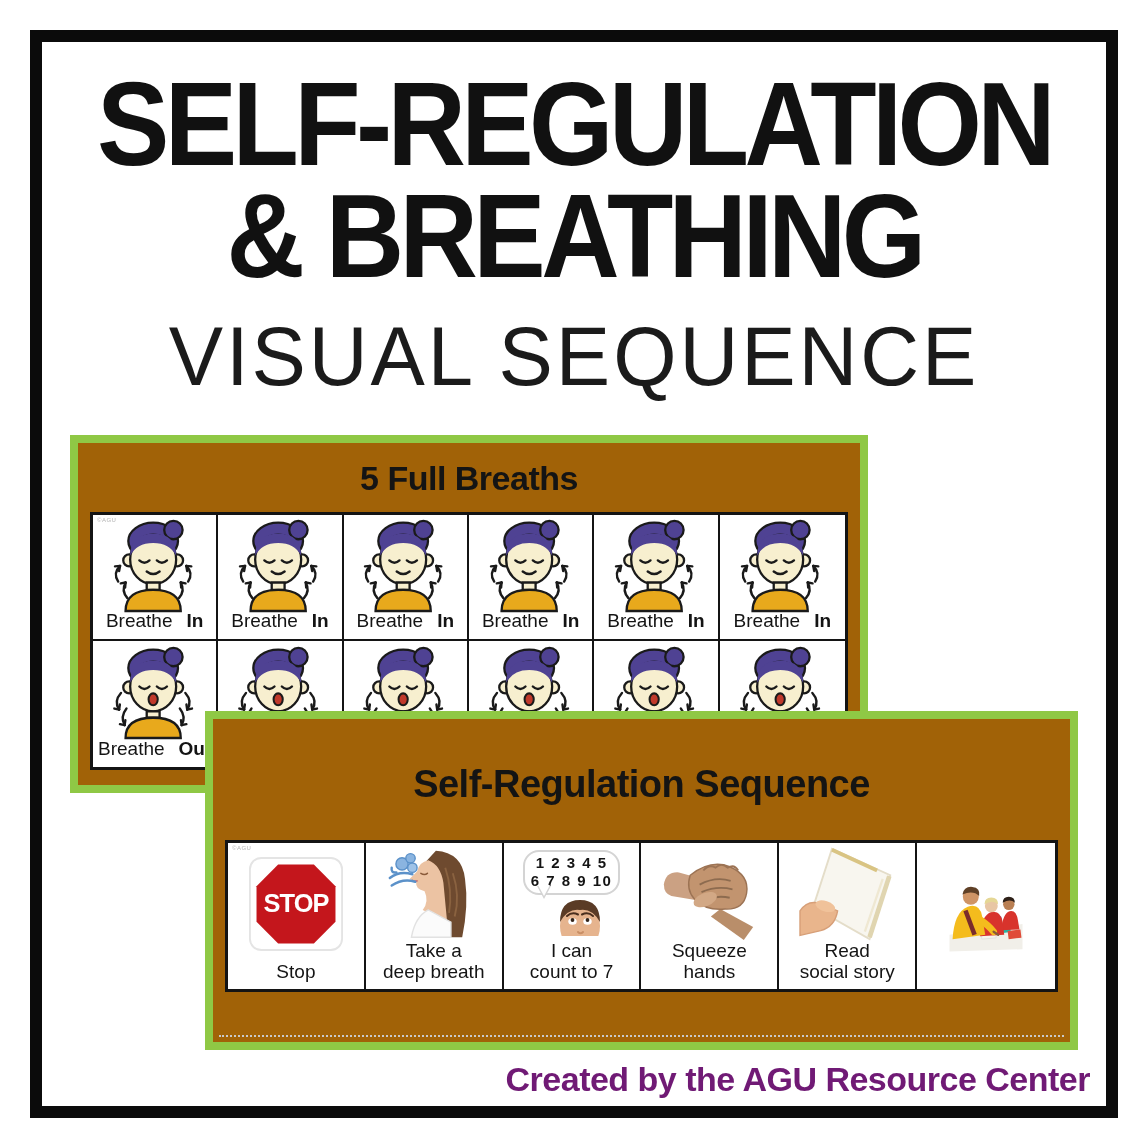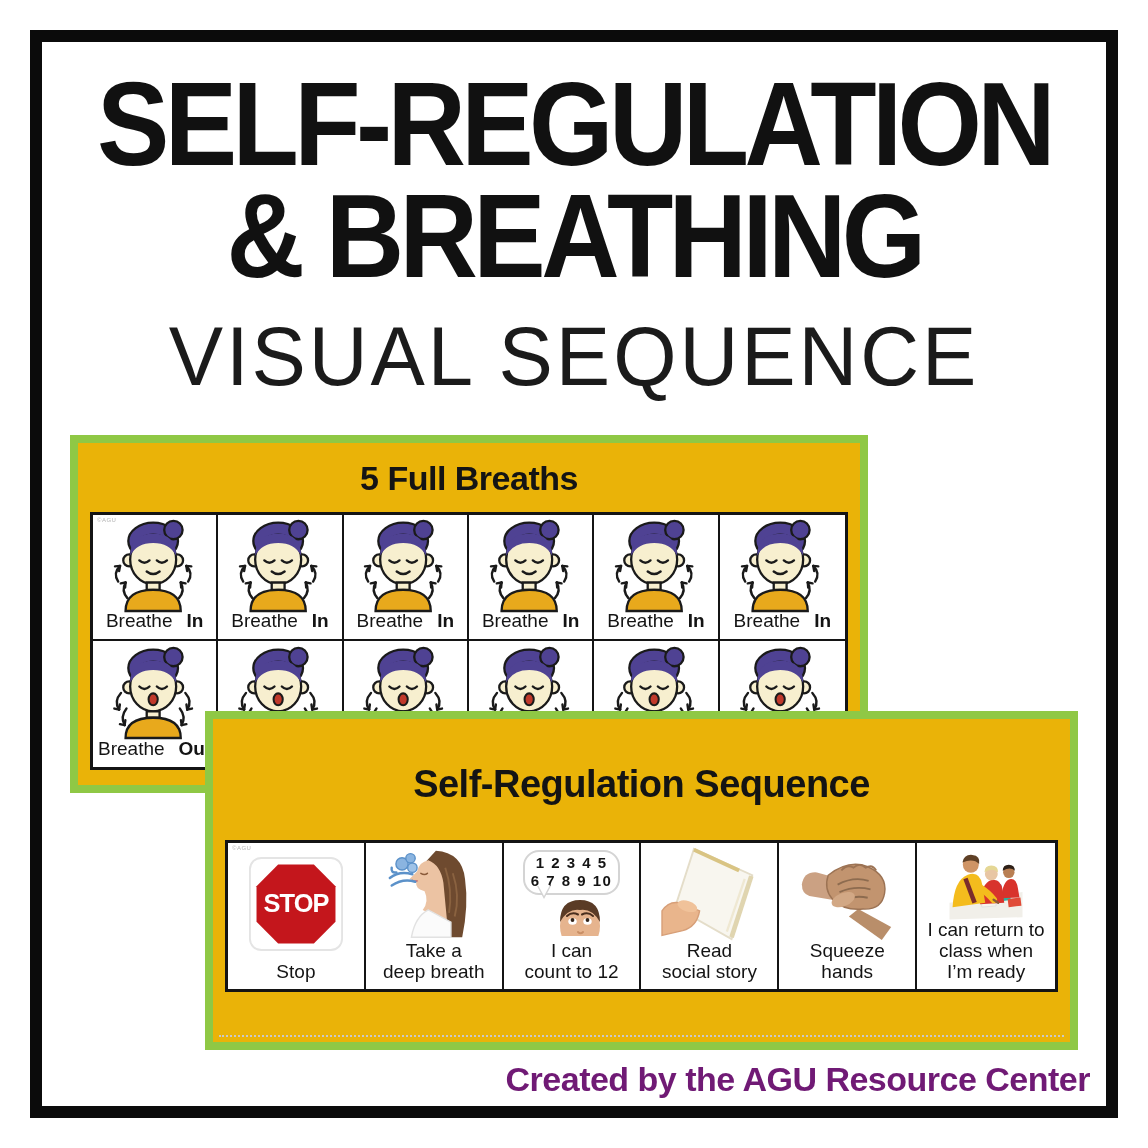--- a/index.html
+++ b/index.html
@@ -8,21 +8,21 @@
   .frame{position:absolute;inset:30px;border:12px solid #0b0b0b;background:#fff;}
 
   
   .titleblock{position:absolute;left:0;right:0;top:68px;text-align:center;}
   .title-line{font-weight:bold;font-size:118px;line-height:112px;letter-spacing:-5px;
               transform:scaleX(0.92);transform-origin:center;color:#111;}
   .subtitle{margin-top:24px;font-weight:400;font-size:84px;line-height:80px;letter-spacing:3px;
             transform:scaleX(0.97);transform-origin:center;color:#1b1b1b;}
 
   
-  .card{position:absolute;background:#eab308;border:8px solid var(--accent-green,#8fc845);box-sizing:border-box;}
+  .card{position:absolute;background:#a16207;border:8px solid var(--accent-green,#8fc845);box-sizing:border-box;}
   .card-breaths{left:70px;top:435px;width:798px;height:358px;z-index:1;}
   .card-seq{left:205px;top:711px;width:873px;height:339px;z-index:2;}
   .card h2{margin:0;text-align:center;font-weight:bold;color:#141414;}
   .card-breaths h2{margin-top:16px;font-size:34px;letter-spacing:-0.5px;}
   .card-seq h2{margin-top:44px;font-size:38px;letter-spacing:-0.5px;}
 
   .ptable{position:absolute;display:grid;border:3px solid #141414;background:#fff;}
   .bt{left:12px;right:12px;top:69px;height:252px;grid-template-columns:repeat(6,1fr);grid-template-rows:1fr 1fr;}
   .st{left:12px;right:12px;top:121px;height:146px;grid-template-columns:repeat(6,1fr);}
   .pcell{position:relative;border-right:2.5px solid #141414;display:flex;flex-direction:column;
@@ -365,51 +365,48 @@
         <div class="count-art">
           <div class="bubble">
             <div>1 2 3 4 5</div>
             <div>6 7 8 9 10</div>
           </div>
           <svg class="count-face" width="58" height="44">
               <use href="#sym-count-face"></use>
             </svg>
         </div>
         <div class="slabel">I can
-count to 12</div>
+count to 7</div>
+      </div>
+
+      <div class="pcell">
+        <div class="art">
+            <svg width="96" height="94">
+              <use href="#sym-hands"></use>
+            </svg>
+          </div>
+        <div class="slabel">Squeeze
+hands</div>
       </div>
 
       <div class="pcell">
         <div class="art">
             <svg width="96" height="94">
               <use href="#sym-book"></use>
             </svg>
           </div>
         <div class="slabel">Read
 social story</div>
       </div>
 
-      <div class="pcell">
-        <div class="art">
-            <svg width="96" height="94">
-              <use href="#sym-hands"></use>
-            </svg>
-          </div>
-        <div class="slabel">Squeeze
-hands</div>
-      </div>
-
       <div class="pcell last">
         <div class="art">
             <svg width="96" height="76">
               <use href="#sym-students"></use>
             </svg>
           </div>
-        <div class="slabel">I can return to
-class when
-I’m ready</div>
       </div>
     </div>
     <div class="perf"></div>
   </section>
 
   <div class="footer">Created by the AGU Resource Center</div>
 </div>
 
 </body></html>

